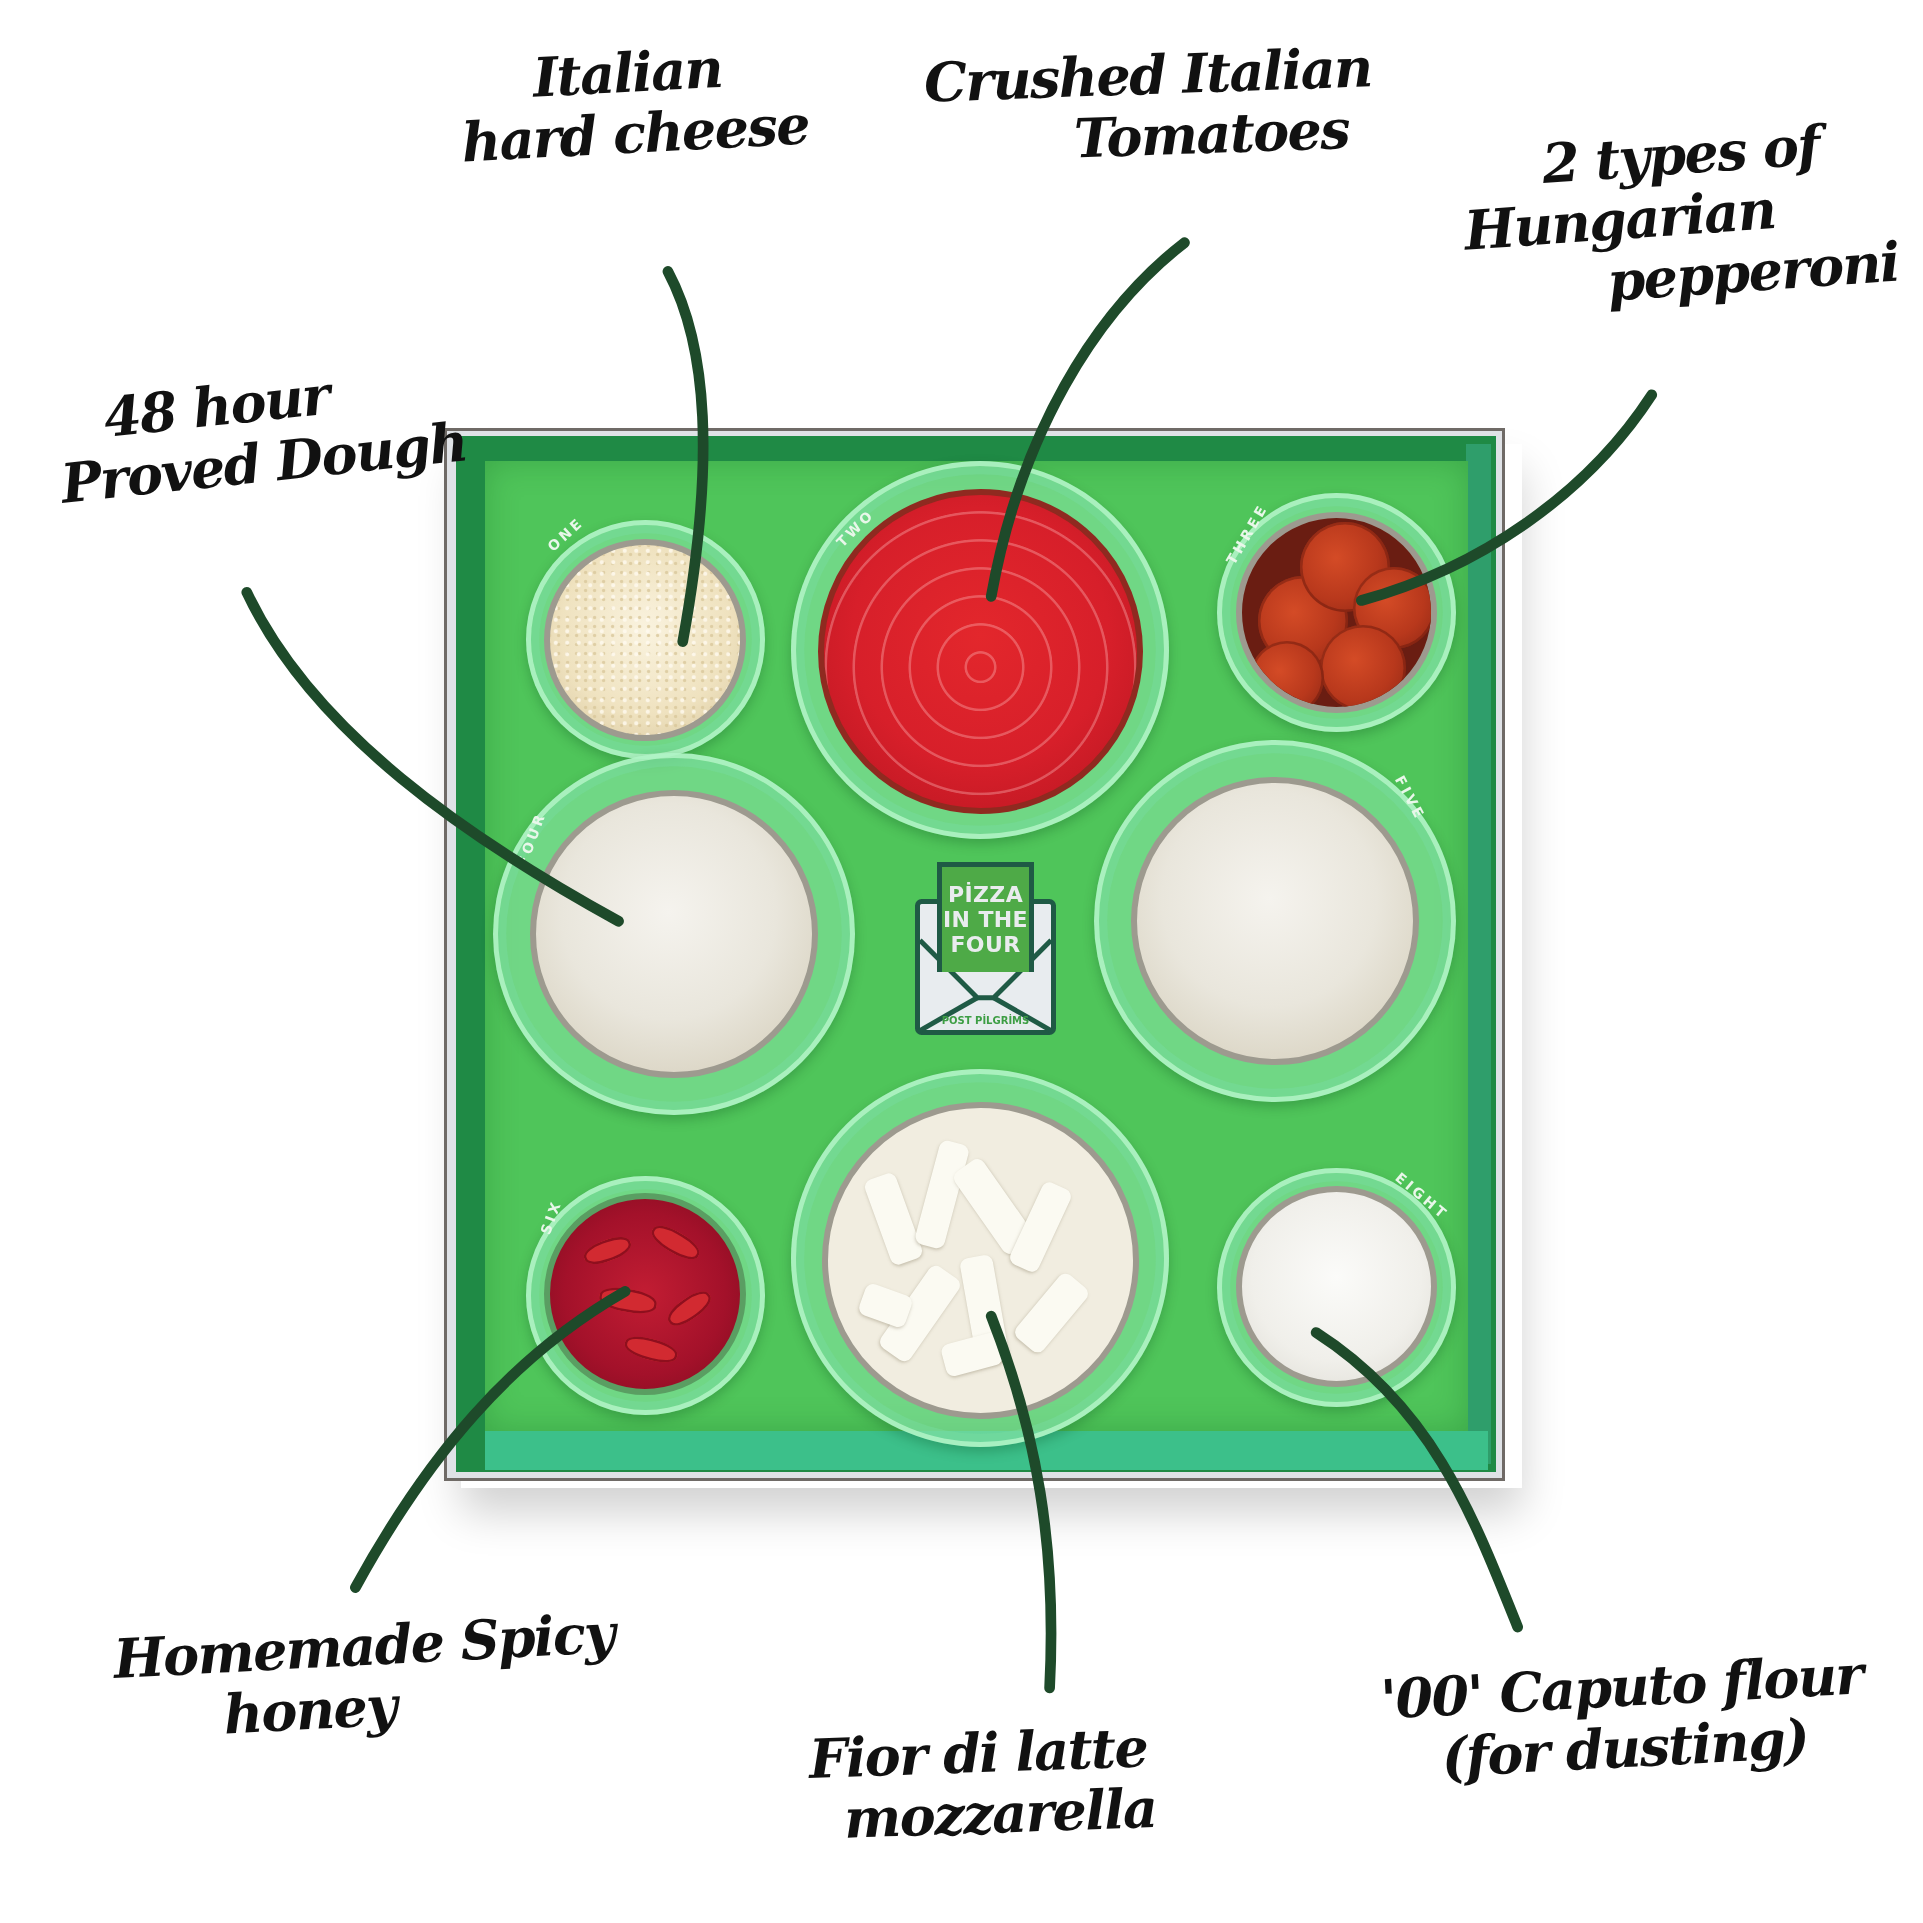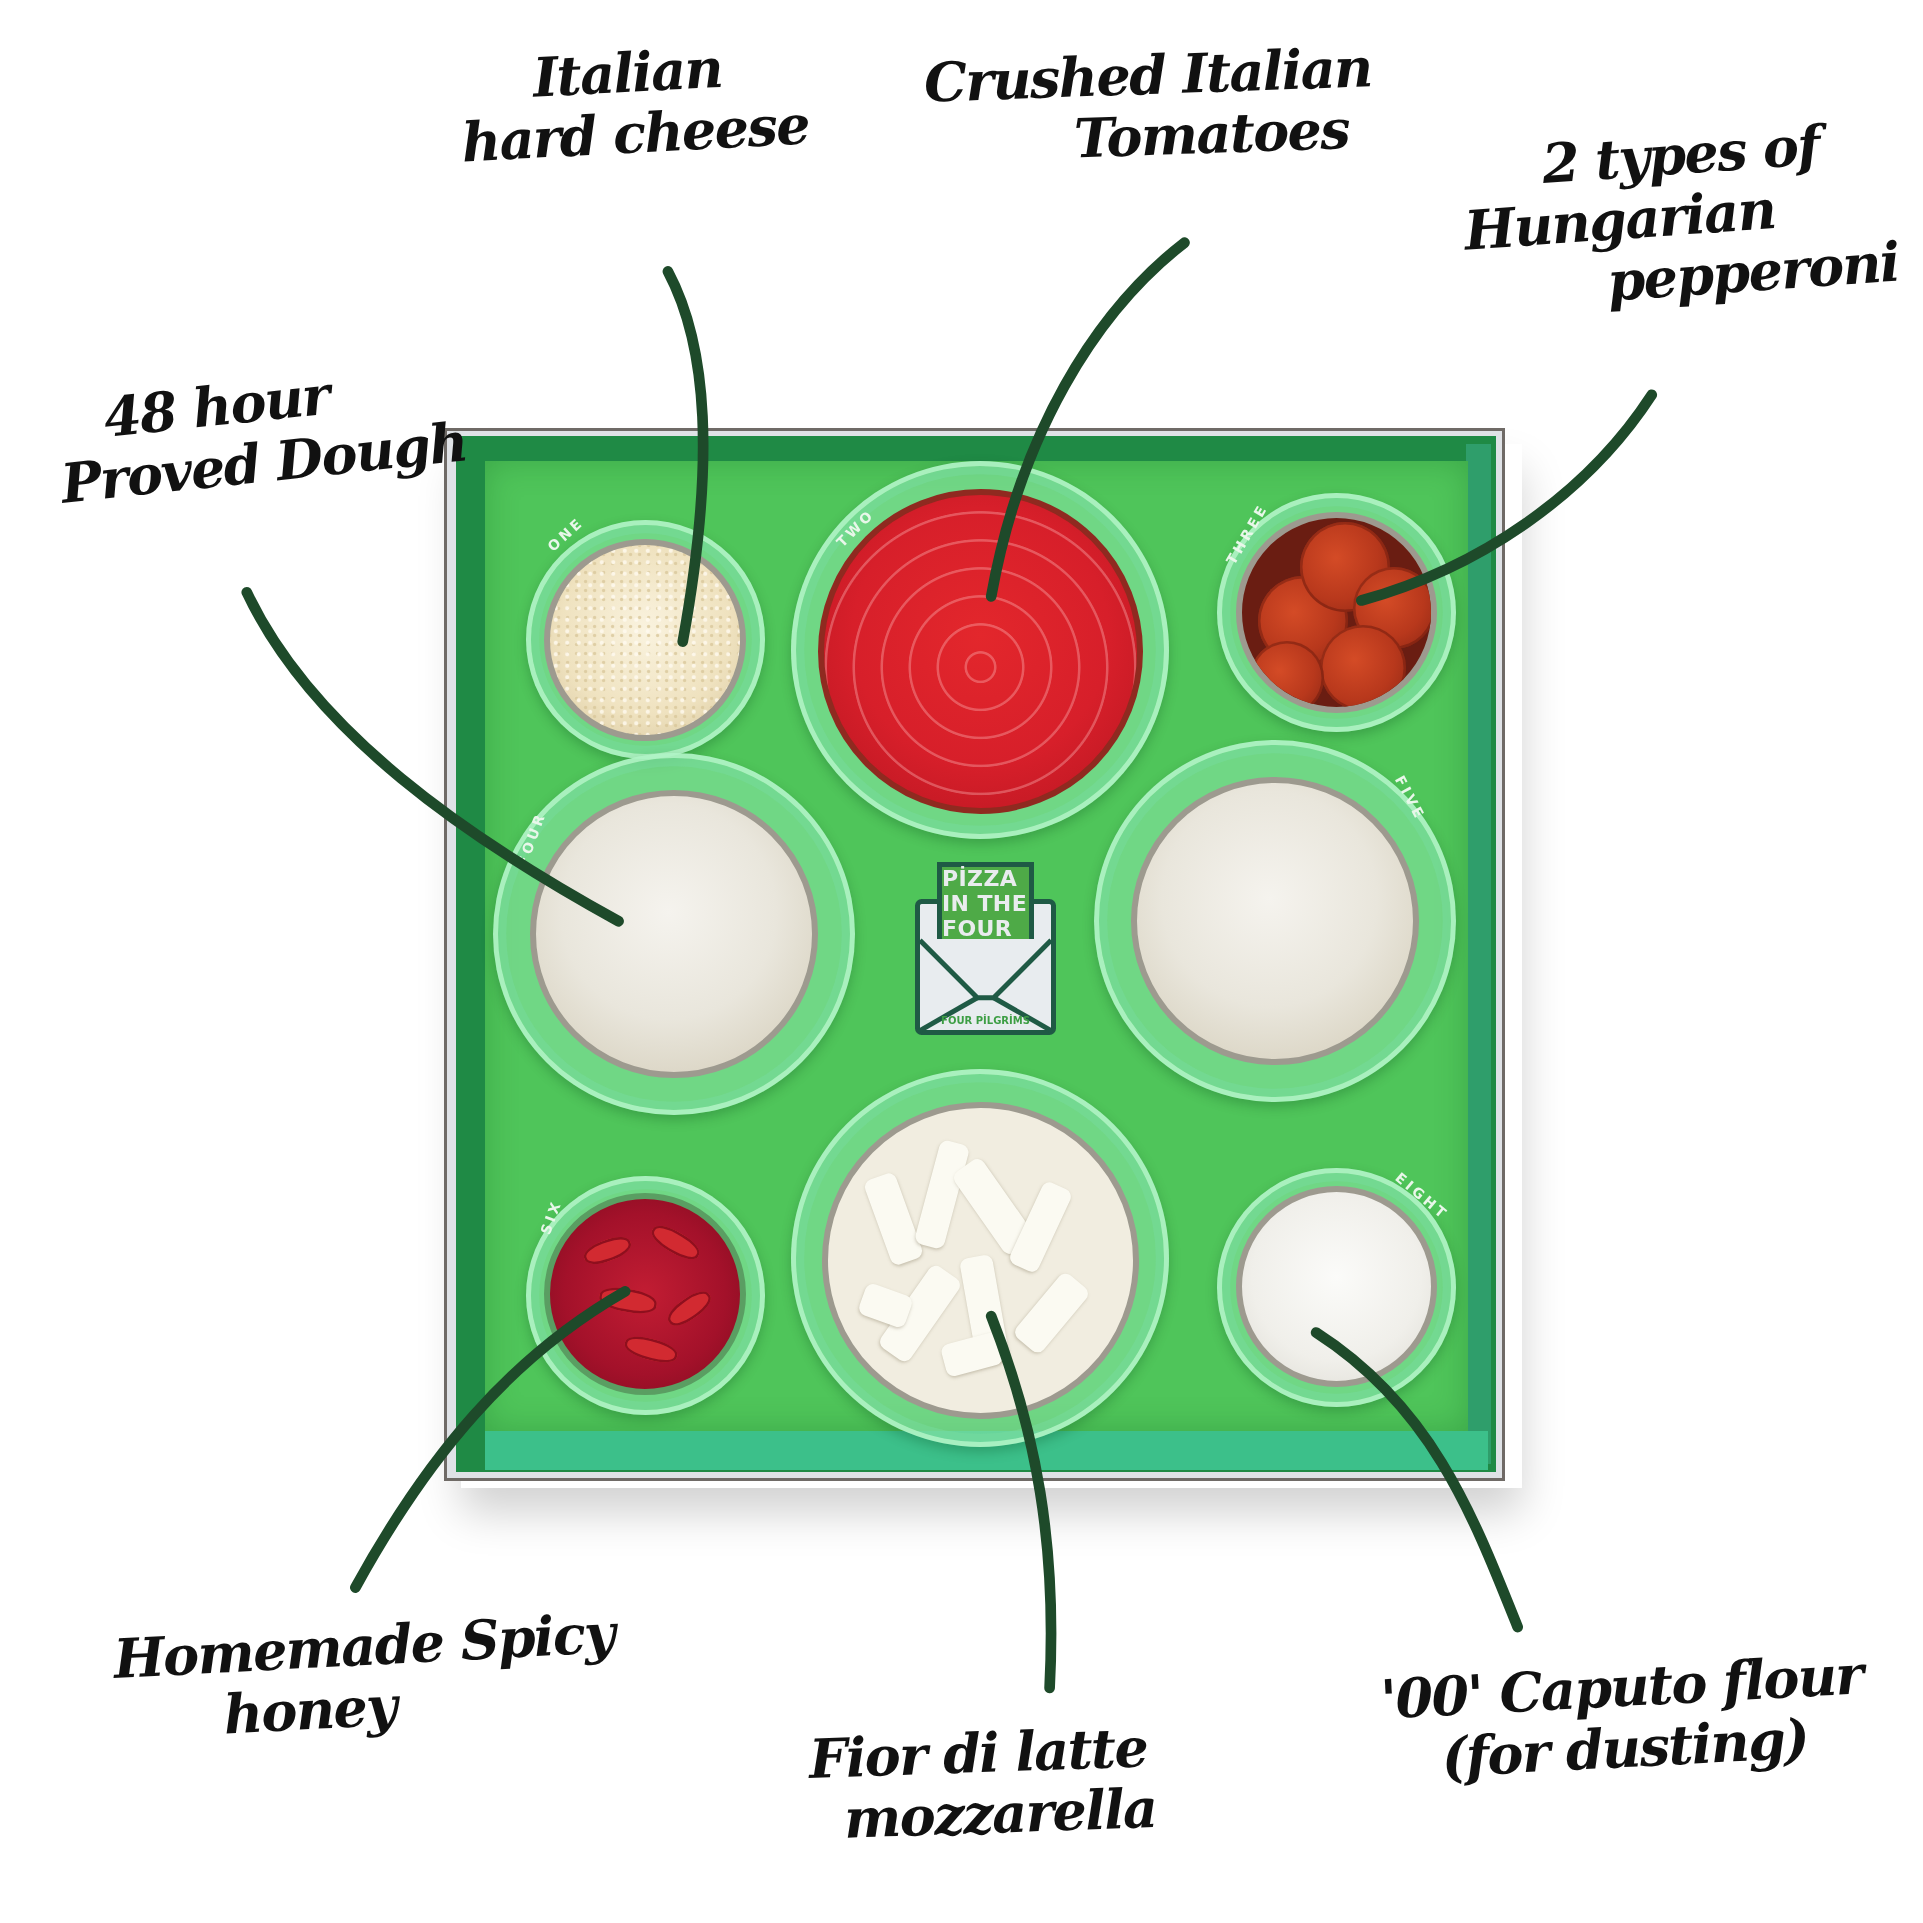--- a/index.html
+++ b/index.html
@@ -79,23 +79,23 @@
 
   
   .logo {
     position: absolute; left: 915px; top: 862px; width: 141px; height: 173px;
   }
   .logo-env {
     position: absolute; left: 0; top: 37px; width: 141px; height: 136px;
     background: #e8ecef; border: 5px solid #1f5a45; border-radius: 6.6px; box-sizing: border-box;
   }
   .logo-card {
-    position: absolute; left: 22px; top: 0; width: 97px; height: 77px;
+    position: absolute; left: 22px; top: 0; width: 97px; height: 110px;
     background: #4eaa47; border: 5px solid #1f5a45; border-bottom: none; box-sizing: border-box;
-    display: flex; flex-direction: column; align-items: flex-start; justify-content: center;
+    display: flex; flex-direction: column; align-items: center; justify-content: center;
   }
   .logo-line {
     color: #e9ecee; font-family: "DejaVu Sans", sans-serif; font-weight: bold;
     font-size: 22px; line-height: 25px; letter-spacing: 0.4px;
   }
   .logo-sub {
     position: absolute; left: 0; width: 141px; top: 153px; text-align: center;
     color: #3d9e44; font-family: "DejaVu Sans", sans-serif; font-weight: bold; font-size: 10px;
   }
   .logo-svg { position: absolute; left: 0; top: 37px; }
@@ -179,21 +179,21 @@
     <svg class="logo-svg" width="141" height="136" viewBox="0 0 172 165">
       <polyline points="6,50 76,120 96,120 166,50" fill="none" stroke="#1f5a45" stroke-width="6"></polyline>
       <line x1="6" y1="160" x2="76" y2="120" stroke="#1f5a45" stroke-width="6"></line>
       <line x1="166" y1="160" x2="96" y2="120" stroke="#1f5a45" stroke-width="6"></line>
     </svg>
     <div class="logo-card">
       <div class="logo-line">PİZZA</div>
       <div class="logo-line">IN THE</div>
       <div class="logo-line">FOUR</div>
     </div>
-    <div class="logo-sub">FOUR PİLGRİMS</div>
+    <div class="logo-sub">POST PİLGRİMS</div>
   </div>
 
   <svg class="lines" width="1924" height="1924" viewBox="0 0 2339 2339">
     <g fill="none" stroke="#1e4a2a" stroke-width="13" stroke-linecap="round">
       <path d="M812 330 C 860 420, 870 560, 830 780"></path>
       <path d="M1440 295 C 1330 380, 1240 530, 1205 725"></path>
       <path d="M2008 480 C 1930 600, 1800 690, 1655 730"></path>
       <path d="M300 720 C 380 890, 570 1020, 752 1120"></path>
       <path d="M432 1930 C 520 1770, 620 1650, 760 1570"></path>
       <path d="M1276 2052 C 1285 1880, 1260 1740, 1205 1600"></path>

